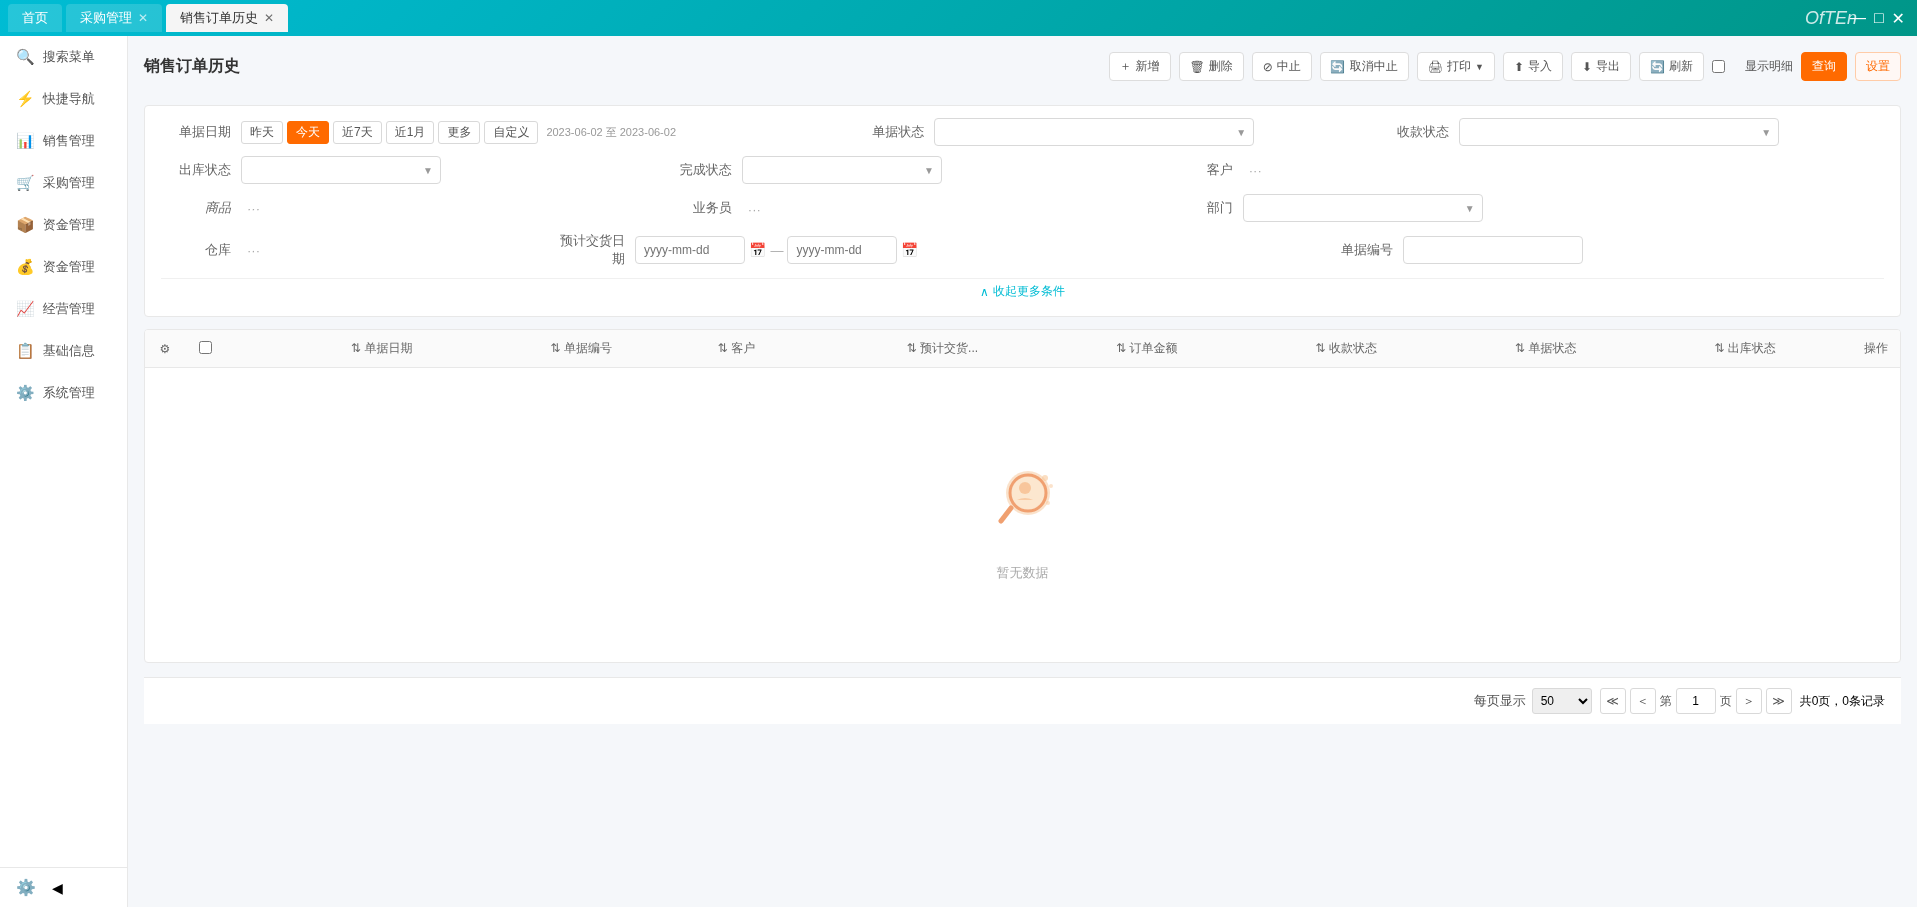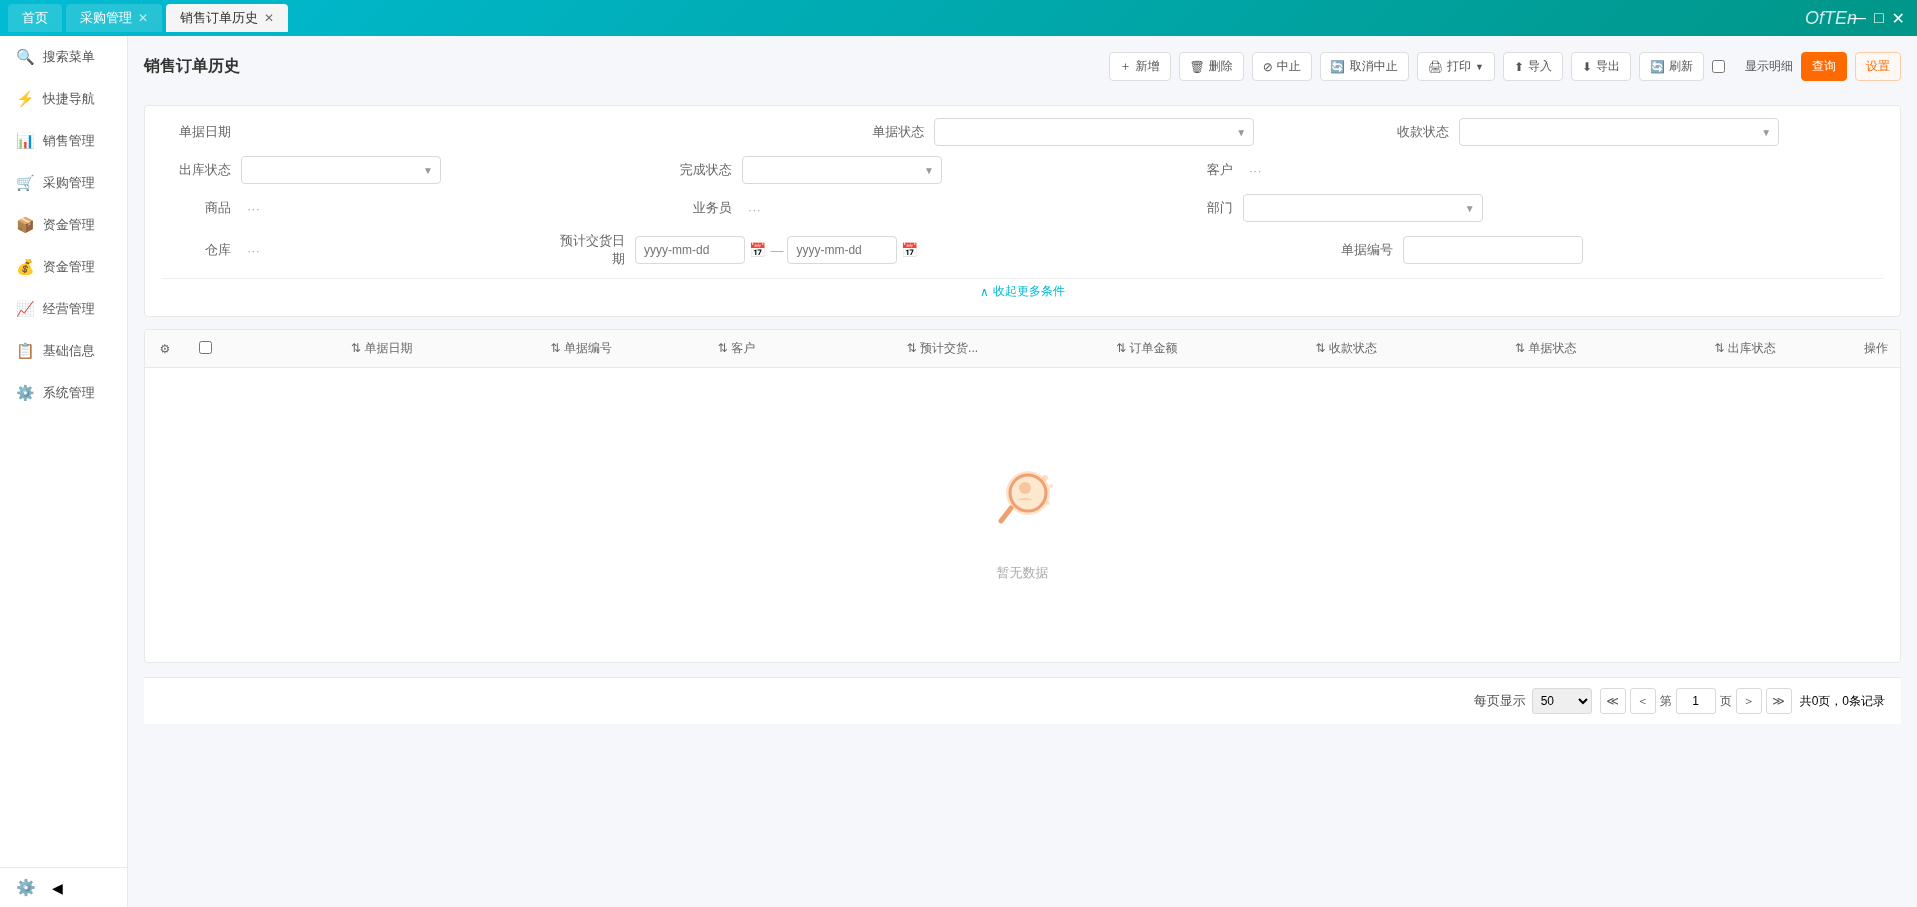--- a/index.html
+++ b/index.html
@@ -464,20 +464,29 @@
           <span>设置</span>
         </button>
       </div>
     </div>
 
     <div class="filter-panel">
 
       <div class="filter-row">
         <div class="filter-cell" style="flex:2;align-items:center;">
           <span class="filter-label">单据日期</span>
+          <div style="display:flex;align-items:center;gap:4px;">
+            <button class="date-quick-btn">昨天</button>
+            <button class="date-quick-btn active">今天</button>
+            <button class="date-quick-btn">近7天</button>
+            <button class="date-quick-btn">近1月</button>
+            <button class="date-quick-btn">更多</button>
+            <button class="date-quick-btn">自定义</button>
+            <span class="date-range-text">2023-06-02 至 2023-06-02</span>
+          </div>
         </div>
         <div class="filter-cell" style="flex:1.5;align-items:center;margin-left:20px;">
           <span class="filter-label">单据状态</span>
           <div class="filter-select-wrapper" style="flex:1;">
             <select></select>
             <span class="filter-select-arrow">▼</span>
           </div>
         </div>
         <div class="filter-cell" style="flex:1.5;align-items:center;margin-left:20px;">
           <span class="filter-label">收款状态</span>
@@ -503,21 +512,21 @@
             <span class="filter-select-arrow">▼</span>
           </div>
         </div>
         <div class="filter-cell" style="flex:1.5;align-items:center;margin-left:20px;">
           <span class="filter-label">客户</span>
           <span class="filter-ellipsis">···</span>
         </div>
       </div>
 
       <div class="filter-row">
-        <div class="filter-cell" style="flex:1;align-items:center;">
+        <div class="filter-cell" style="flex:1;align-items:center;font-style:italic;">
           <span class="filter-label">商品</span>
           <span class="filter-ellipsis">···</span>
         </div>
         <div class="filter-cell" style="flex:1;align-items:flex-end;margin-left:20px;">
           <span class="filter-label">业务员</span>
           <span class="filter-ellipsis">···</span>
         </div>
         <div class="filter-cell" style="flex:1.5;align-items:center;margin-left:20px;">
           <span class="filter-label">部门</span>
           <div class="filter-select-wrapper" style="flex:1;max-width:240px;">

